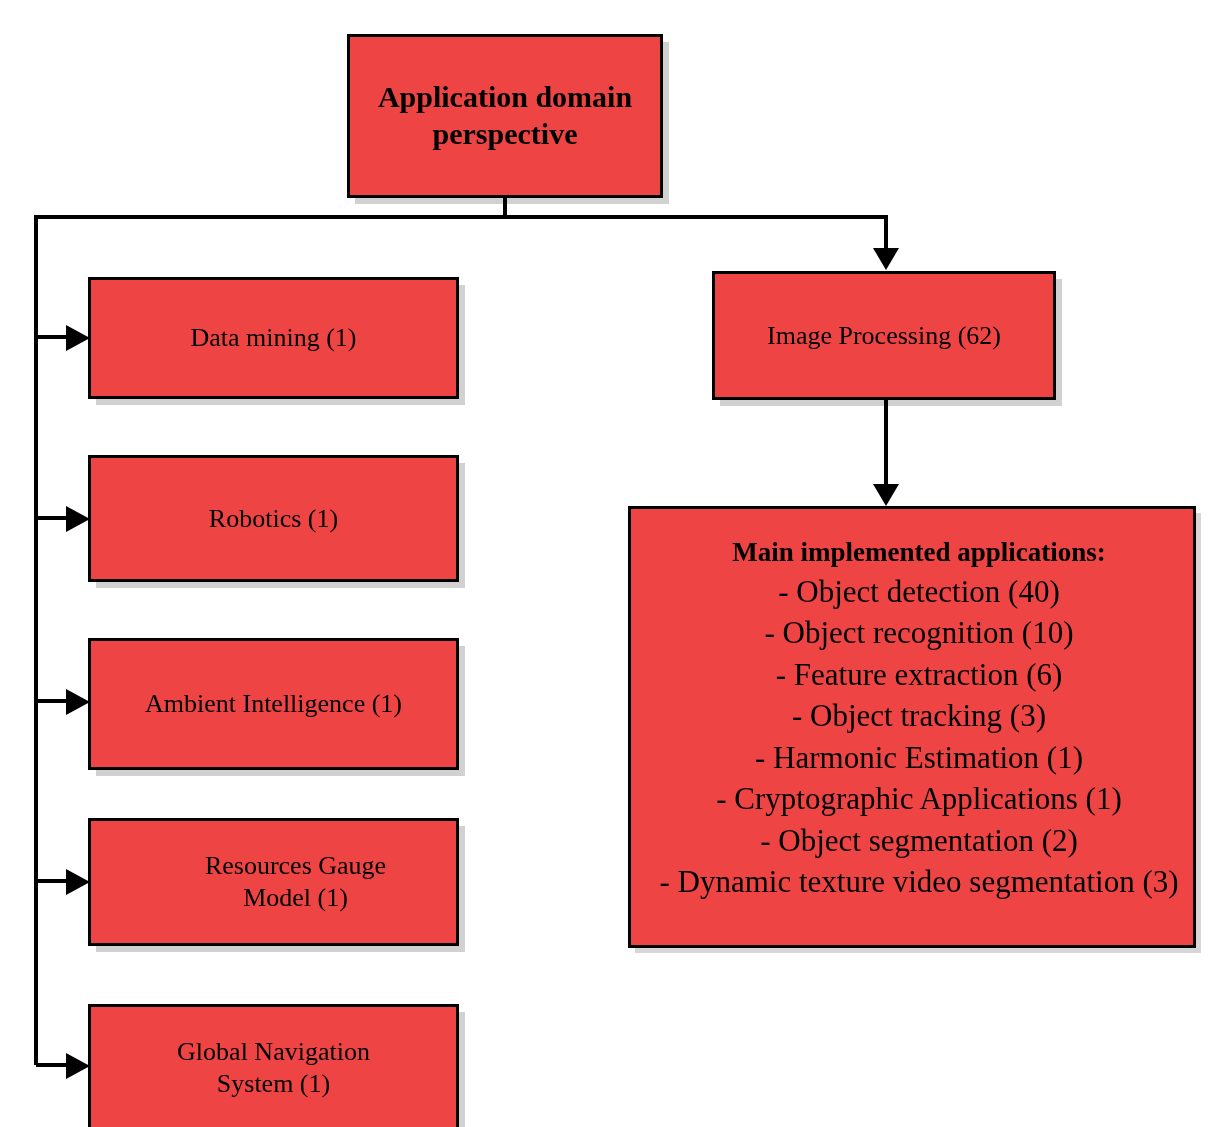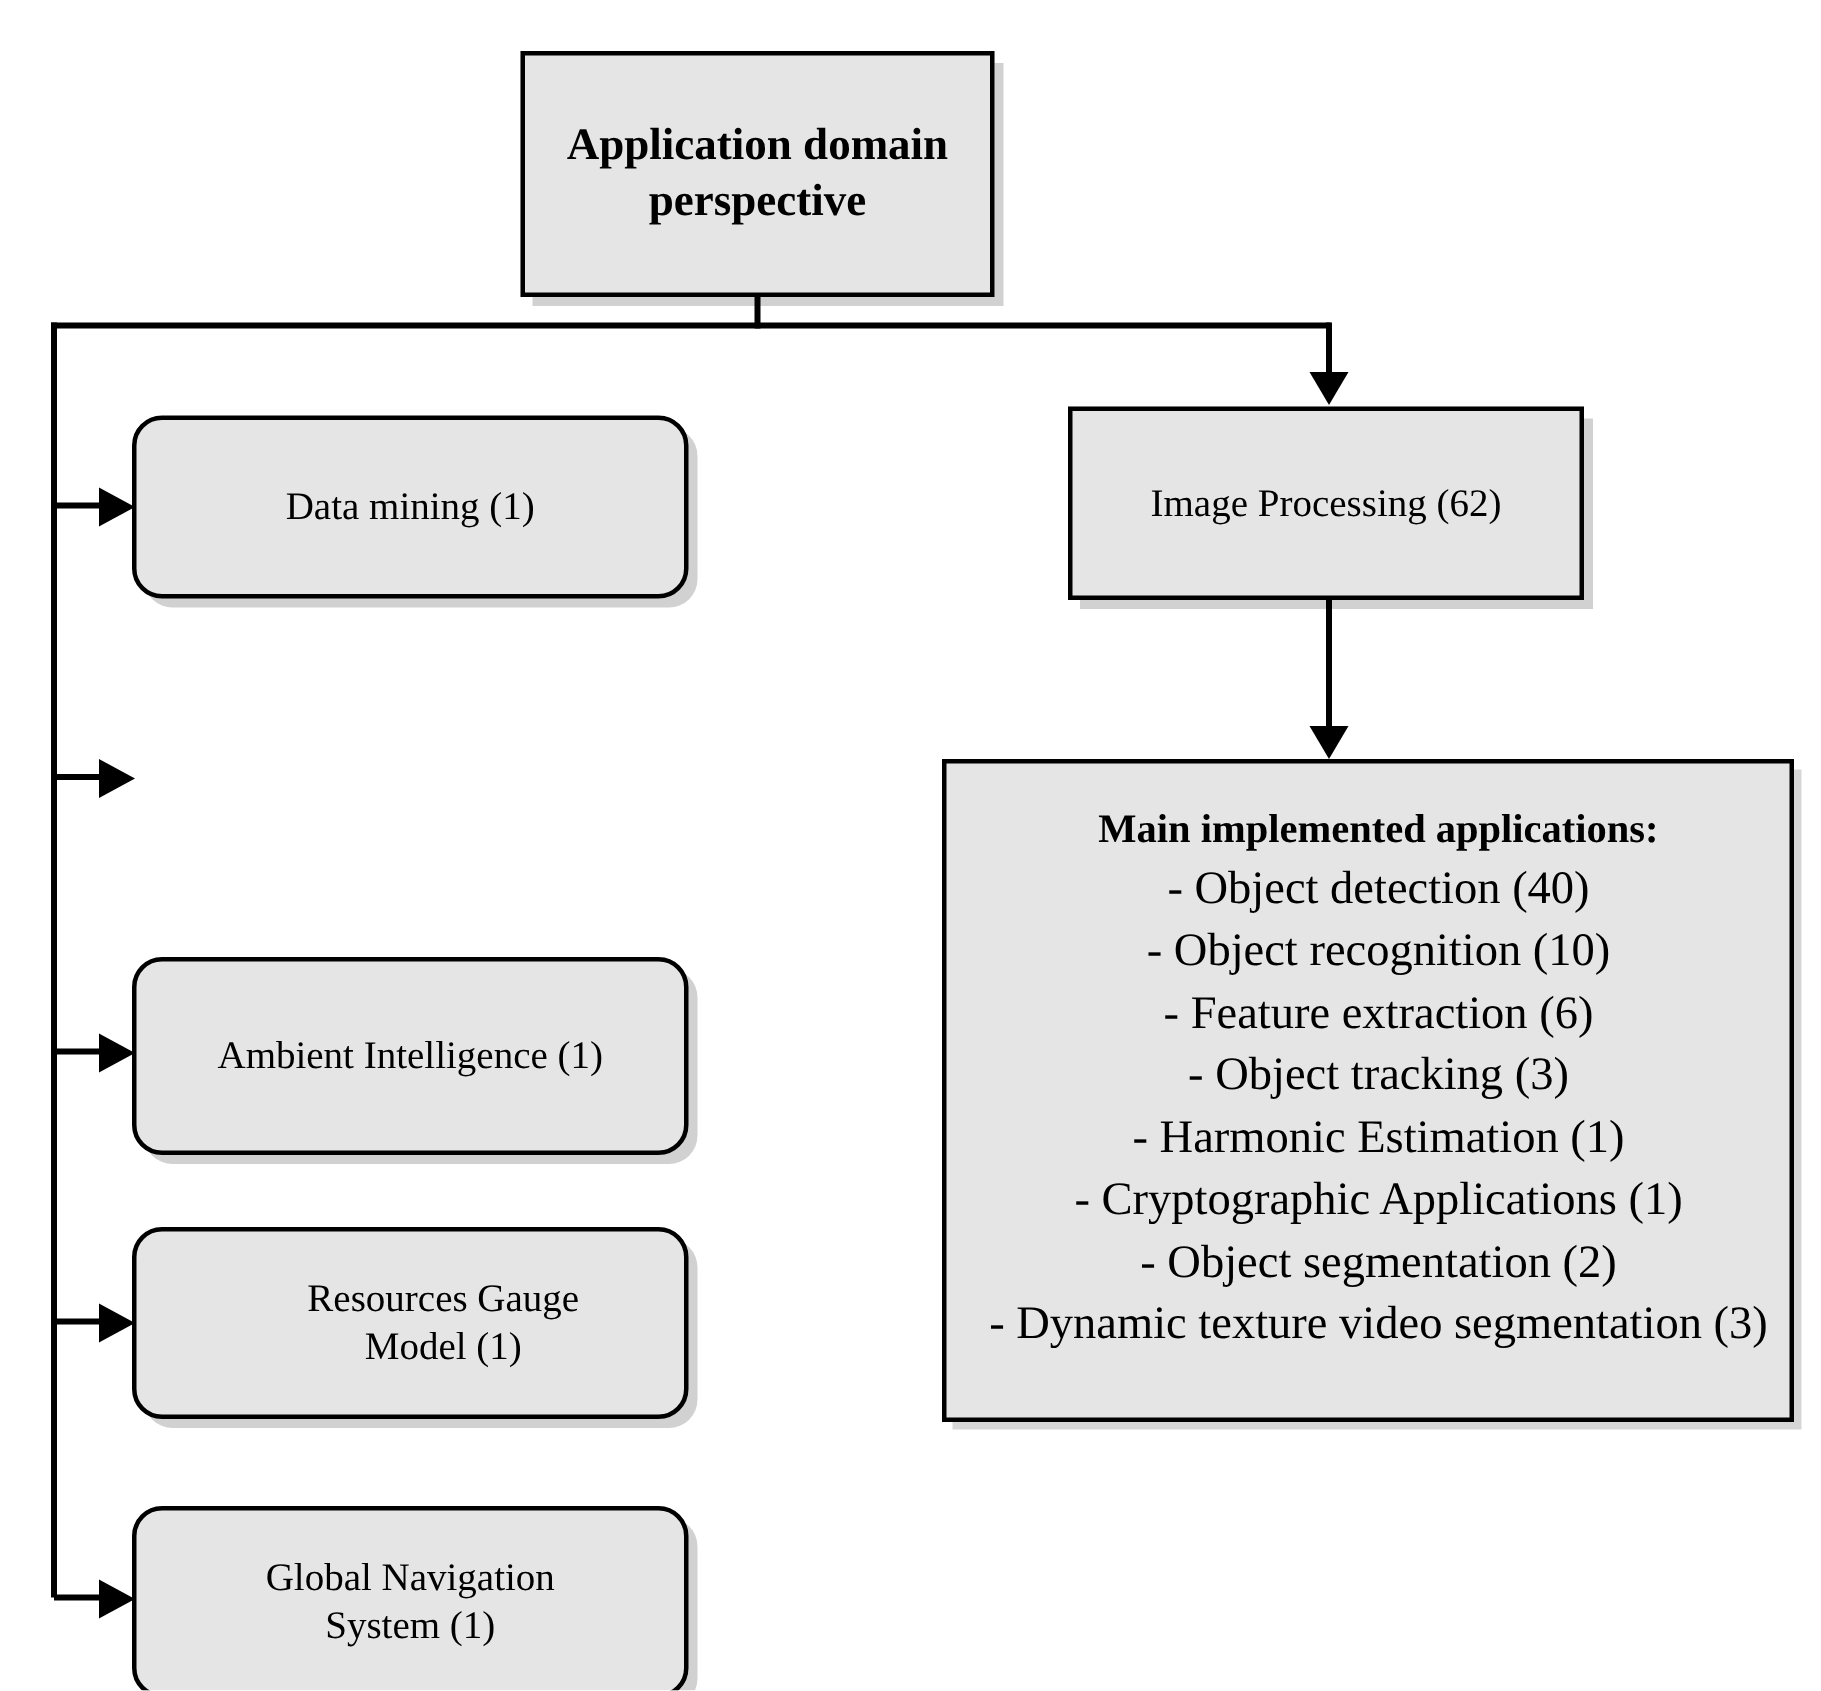--- a/index.html
+++ b/index.html
@@ -13,21 +13,21 @@
     height: 1127px;
     background: #ffffff;
     overflow: hidden;
     font-family: "Liberation Serif", "DejaVu Serif", serif;
     color: #000000;
   }
 
   
   .node {
     position: absolute;
-    background: #e5e5e5;
+    background: #ef4444;
     border: 3px solid #000000;
     box-sizing: border-box;
     box-shadow: 7px 7px 0 -1px rgba(0,0,0,0.18);
     display: flex;
     align-items: center;
     justify-content: center;
     text-align: center;
     line-height: 1.22;
   }
   .node .label {
@@ -44,21 +44,20 @@
     height: 164px;
     font-weight: bold;
     font-size: 30px;
   }
 
   
   .left-node {
     left: 88px;
     width: 371px;
     font-size: 26px;
-    border-radius: 20px;
   }
   #node-data-mining      { top: 277px;  height: 122px; }
   #node-robotics         { top: 455px;  height: 127px; }
   #node-ambient          { top: 638px;  height: 132px; }
   #node-resources        { top: 818px;  height: 128px; padding-left: 44px; }
   #node-global-nav       { top: 1004px; height: 128px; }
 
   
   #node-image-processing {
     left: 712px;
@@ -165,20 +164,23 @@
 
   <div class="node" id="title-box">
     <span class="label">Application domain
 perspective</span>
   </div>
 
   <div class="node left-node" id="node-data-mining">
     <span class="label">Data mining (1)</span>
   </div>
 
+  <div class="node left-node" id="node-robotics">
+    <span class="label">Robotics  (1)</span>
+  </div>
 
   <div class="node left-node" id="node-ambient">
     <span class="label">Ambient Intelligence (1)</span>
   </div>
 
   <div class="node left-node" id="node-resources">
     <span class="label">Resources Gauge
 Model (1)</span>
   </div>
 

